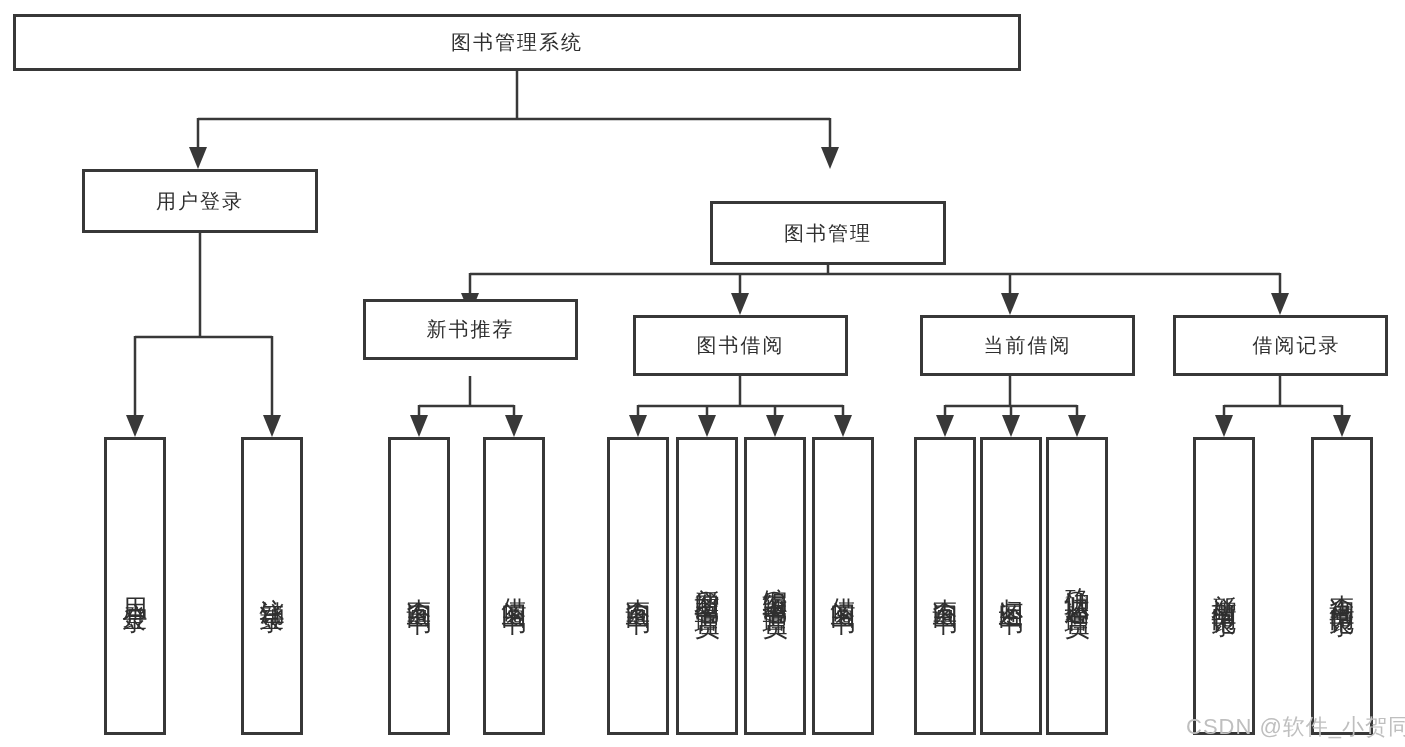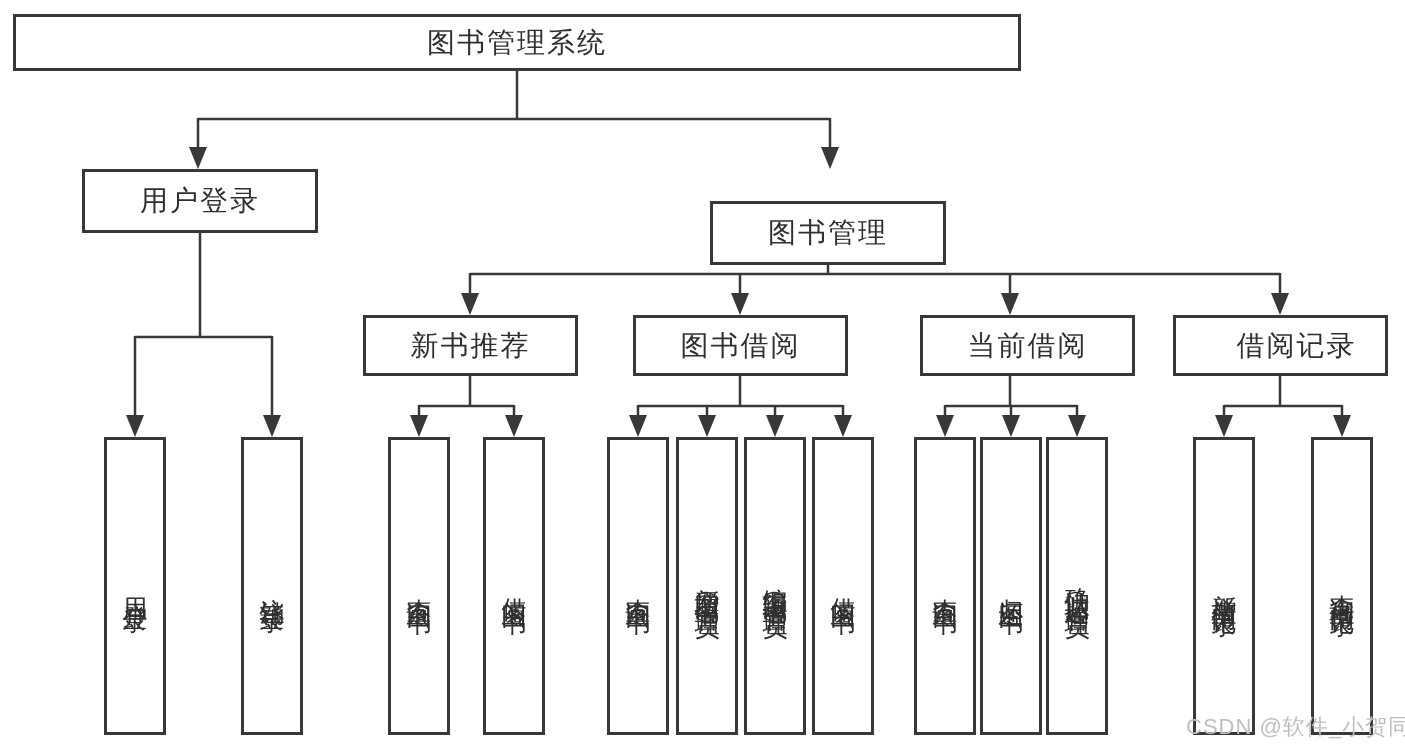--- a/index.html
+++ b/index.html
@@ -21,21 +21,21 @@
     position: absolute;
     box-sizing: border-box;
     border: 3px solid #383838;
     background: #ffffff;
     display: flex;
     align-items: center;
     justify-content: center;
     color: #2f2f2f;
   }
   .node .h-label {
-    font-size: 28px;
+    font-size: 20px;
     letter-spacing: 2px;
     white-space: nowrap;
   }
   .node.leaf .v-label {
     writing-mode: vertical-rl;
     text-orientation: mixed;
     font-size: 25px;
     letter-spacing: 4px;
     line-height: 1;
   }
@@ -92,21 +92,21 @@
     <span class="h-label">图书管理系统</span>
   </div>
 
   <div class="node" style="left:82px; top:169px; width:236px; height:64px;">
     <span class="h-label">用户登录</span>
   </div>
   <div class="node" style="left:710px; top:169px; width:236px; height:64px;margin-top:32px;">
     <span class="h-label">图书管理</span>
   </div>
 
-  <div class="node" style="left:363px; top:315px; width:215px; height:61px;font-family:Liberation Serif, serif;">
+  <div class="node" style="left:363px; top:299px; width:215px; height:61px;font-family:Liberation Serif, serif;">
     <span class="h-label">新书推荐</span>
   </div>
   <div class="node" style="left:633px; top:315px; width:215px; height:61px;justify-content:center;">
     <span class="h-label">图书借阅</span>
   </div>
   <div class="node" style="left:903px; top:315px; width:215px; height:61px;margin-left:17px;">
     <span class="h-label">当前借阅</span>
   </div>
   <div class="node" style="left:1173px; top:315px; width:215px; height:61px;padding-left:32px;">
     <span class="h-label">借阅记录</span>

